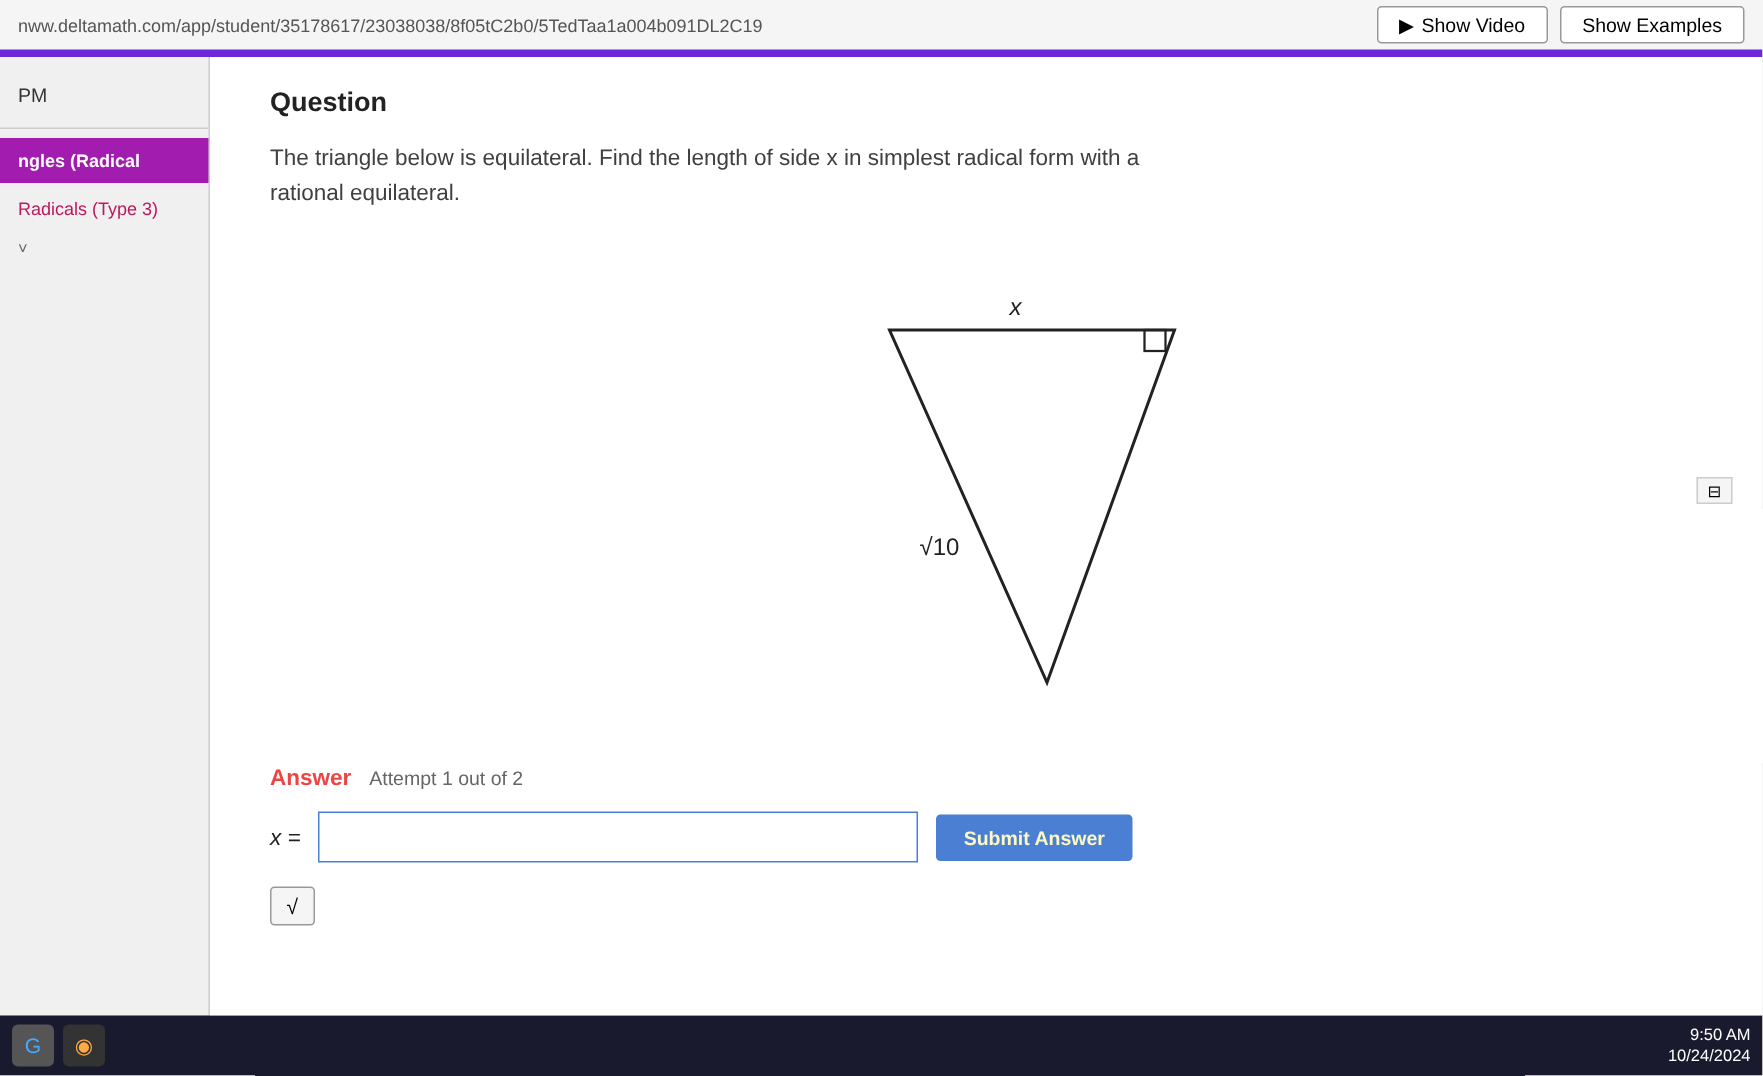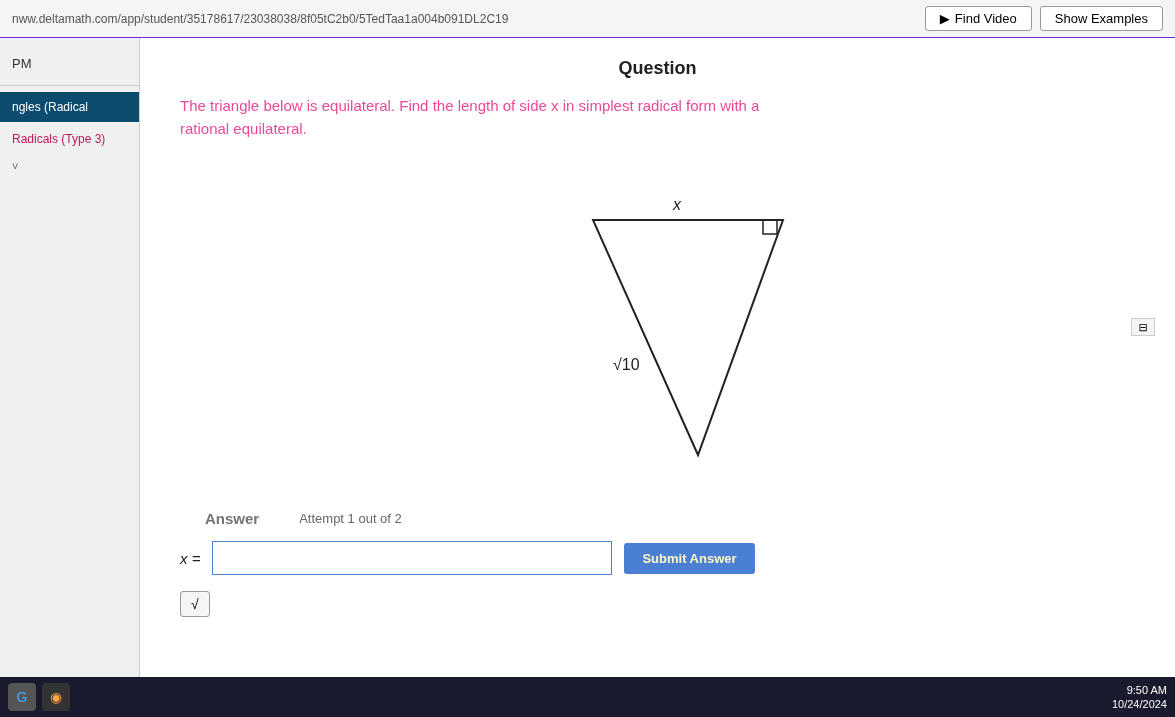--- a/index.html
+++ b/index.html
@@ -9,21 +9,21 @@
       width: 1175px;
       height: 717px;
       overflow: hidden;
       display: flex;
       flex-direction: column;
     }
 
     
     .top-bar {
       background: #f5f5f5;
-      border-bottom: 1px solid #6d28d9;
+      border-bottom: 5px solid #6d28d9;
       padding: 6px 12px;
       display: flex;
       align-items: center;
       justify-content: space-between;
       height: 38px;
     }
     .url-bar {
       font-size: 12px;
       color: #555;
       flex: 1;
@@ -63,22 +63,23 @@
       flex-direction: column;
       gap: 2px;
     }
     .sidebar-item {
       padding: 8px 12px;
       font-size: 12px;
       color: #be185d;
       cursor: pointer;
     }
     .sidebar-item.active {
-      background: #0c4a6e;
+      background: #a21caf;
       color: #fff;
+      font-weight: bold;
     }
     .sidebar-label-pm {
       padding: 8px 12px;
       font-size: 13px;
       color: #333;
     }
     .sidebar-divider {
       border-top: 1px solid #ccc;
       margin: 4px 0;
     }
@@ -90,26 +91,25 @@
       padding: 20px 40px;
       overflow-y: auto;
       position: relative;
     }
 
     .question-header {
       font-size: 18px;
       font-weight: bold;
       margin-bottom: 16px;
       color: #222;
-      text-align: center;
     }
 
     .question-text {
       font-size: 15px;
-      color: #ec4899;
+      color: #404040;
       margin-bottom: 20px;
       line-height: 1.5;
     }
 
     
     .diagram-container {
       display: flex;
       justify-content: center;
       margin: 10px 0 30px 0;
     }
@@ -120,27 +120,25 @@
     }
     .answer-header {
       display: flex;
       align-items: center;
       gap: 12px;
       margin-bottom: 14px;
     }
     .answer-label {
       font-size: 15px;
       font-weight: bold;
-      color: #737373;
-      margin-left: 25px;
+      color: #ef4444;
     }
     .attempt-text {
       font-size: 13px;
       color: #666;
-      margin-left: 28px;
     }
 
     .answer-input-row {
       display: flex;
       align-items: center;
       gap: 12px;
       margin-bottom: 12px;
     }
     .x-label {
       font-size: 15px;
@@ -247,21 +245,21 @@
     }
   </style>
 </head>
 <body>
 
 <div class="top-bar">
   <span class="url-bar">nww.deltamath.com/app/student/35178617/23038038/8f05tC2b0/5TedTaa1a004b091DL2C19</span>
   <div class="top-bar-buttons">
     <button class="watch-video-btn">
       <span>▶</span>
-      <span>Find Video</span>
+      <span>Show Video</span>
     </button>
     <button class="show-examples-btn">
       <span>Show Examples</span>
     </button>
   </div>
 </div>
 
 <div class="main-layout">
 
   <div class="sidebar">

